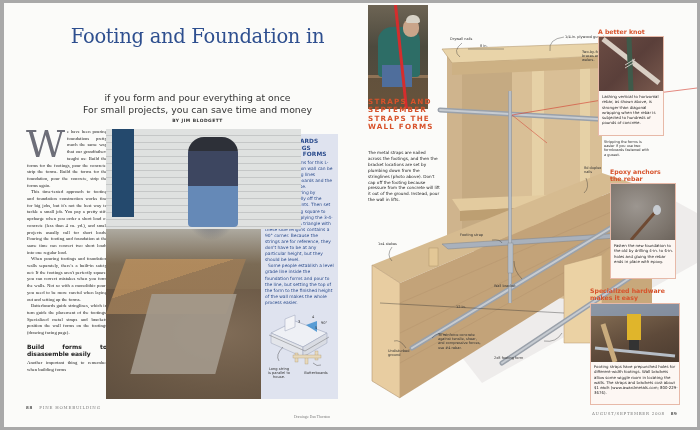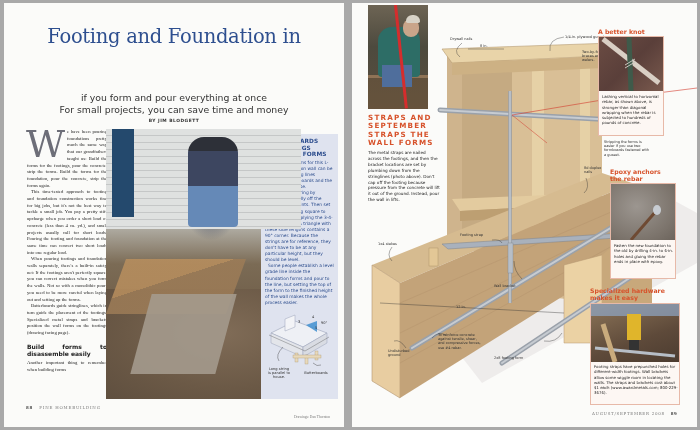--- a/index.html
+++ b/index.html
@@ -7,21 +7,21 @@
     width: 700px; height: 430px; overflow: hidden;
     background: #a9a9a9;
     position: relative;
     font-family: "Liberation Serif", serif;
   }
   .page {
     position: absolute; top: 3px; bottom: 3px;
     background: #fbfbf9;
     overflow: hidden;
   }
-  .page-left { left: 4px; width: 340px; }
+  .page-left { left: 4px; width: 340px; padding-left: 47px; }
   .page-right { left: 352px; width: 345px; }
 
   
   .headline-top {
     position: absolute; left: 0; right: 0; top: 22px;
     text-align: center;
     color: #2e4f8f;
     font-family: "DejaVu Serif", serif;
     font-size: 19.5px; letter-spacing: -0.3px;
   }
@@ -157,21 +157,21 @@
     position: absolute; left: 26px; top: 0; width: 3px; height: 104px;
     background: #d52d2d; transform: rotate(-6deg); transform-origin: top;
   }
   .photo-rebar-man .frame {
     position: absolute; left: 0; top: 70px; width: 60px; height: 34px;
     border-top: 3px solid #8f7356;
     background: rgba(120,90,60,0.4);
   }
 
   .right-heading {
-    position: absolute; left: 16px; top: 111px; width: 75px;
+    position: absolute; left: 16px; top: 95px; width: 75px;
     font-family: "DejaVu Sans", sans-serif; font-weight: bold;
     font-size: 7.2px; line-height: 8.3px; letter-spacing: 1.2px;
     color: #d7522b;
   }
   .right-text {
     position: absolute; left: 16px; top: 147px; width: 72px;
     font-family: "DejaVu Sans", sans-serif;
     font-size: 4.2px; line-height: 5.9px; color: #222;
   }
 

